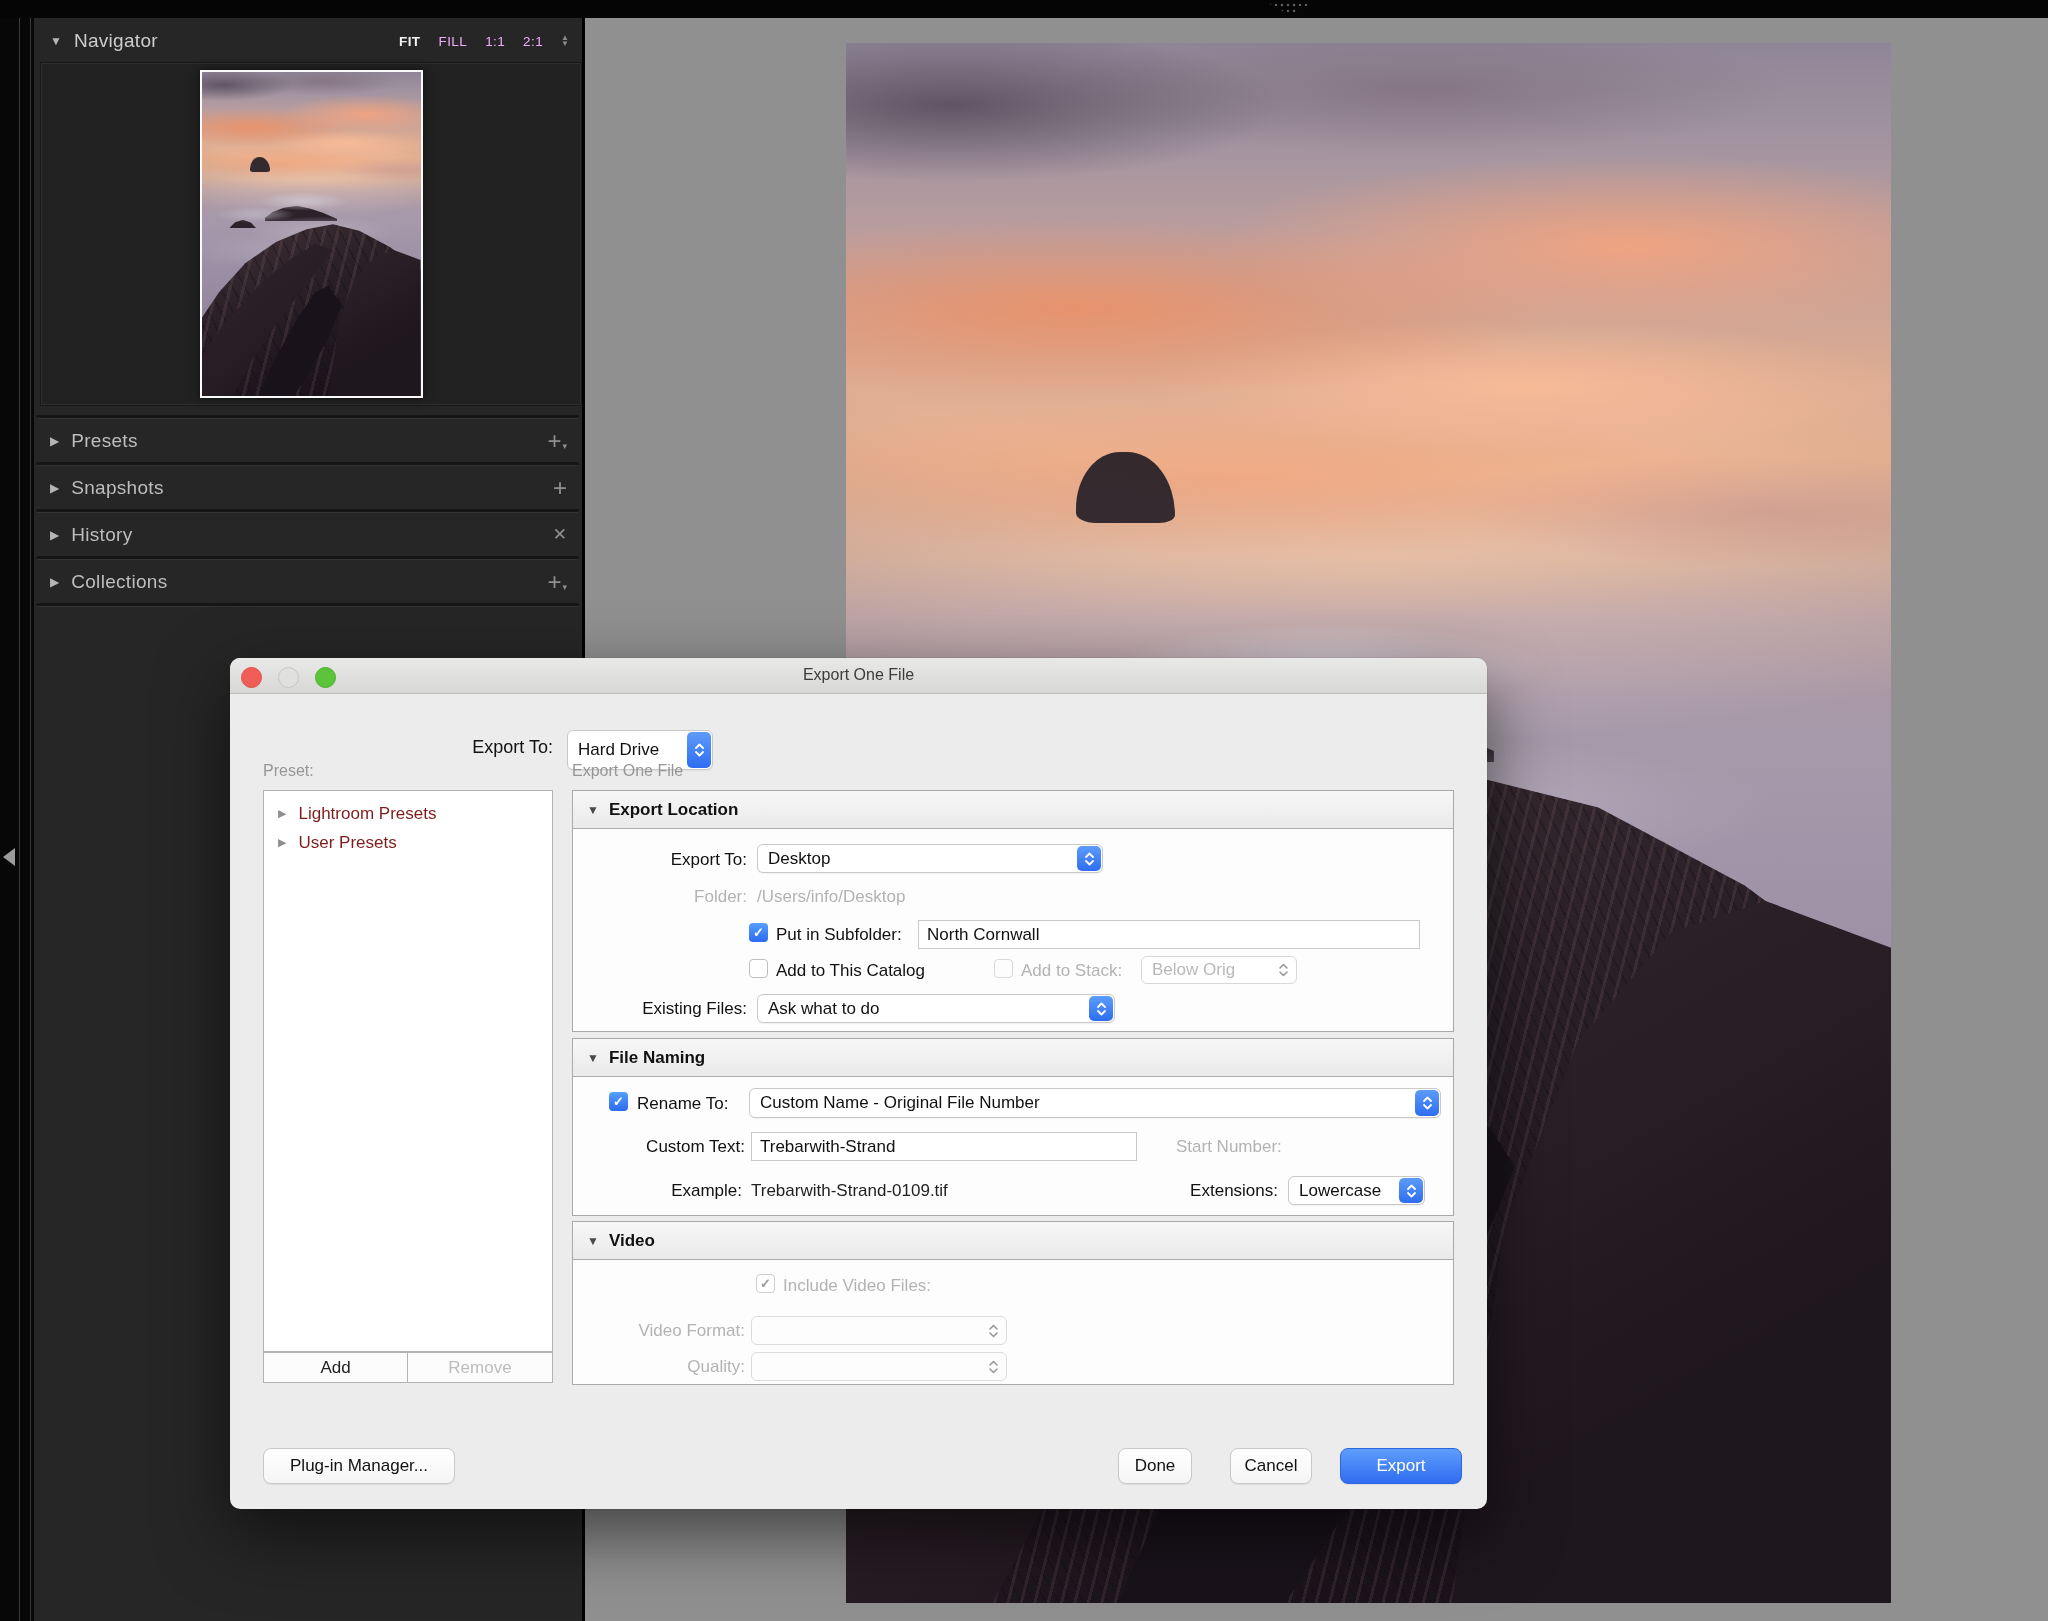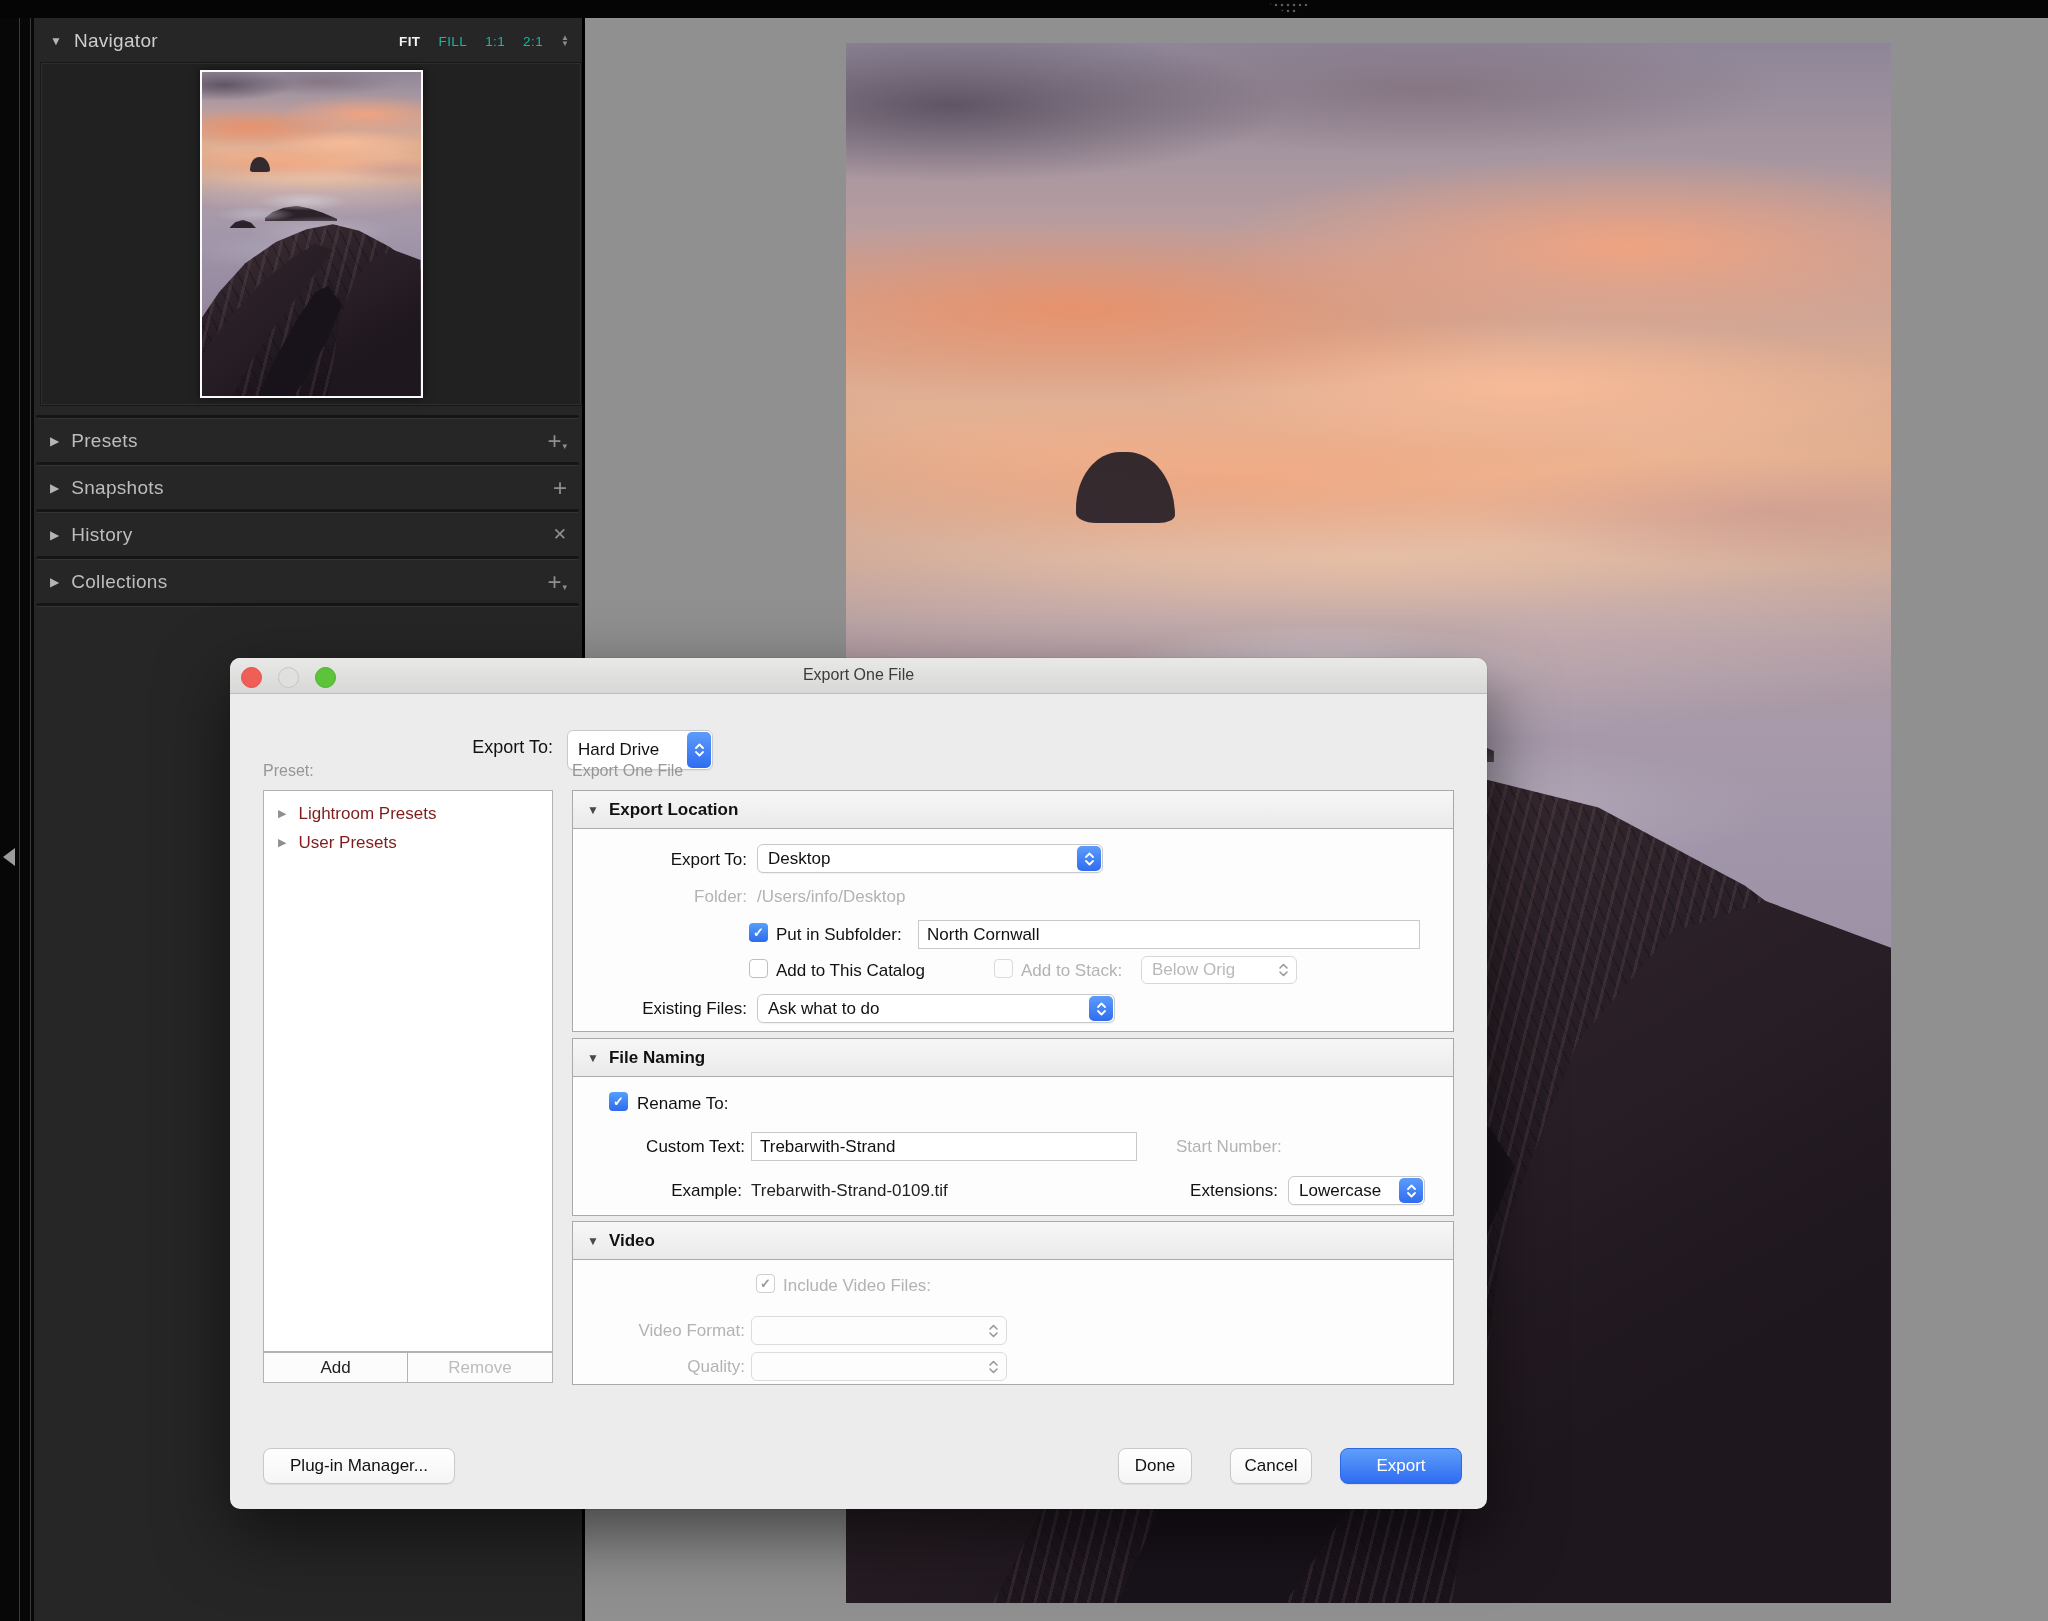--- a/index.html
+++ b/index.html
@@ -21,21 +21,21 @@
   .gutter{left:0;top:0;width:34px;height:1603px;background:#070707;}
   .gutter .vline{position:absolute;top:0;width:1px;height:100%;background:#3a3a3a;}
   .collapse-arrow{left:3px;top:830px;width:0;height:0;border-top:9px solid transparent;
         border-bottom:9px solid transparent;border-right:12px solid #9b9b9b;}
 
   .nav-header{left:36px;top:4px;width:543px;height:38px;display:flex;align-items:center;
         padding:0 10px 0 14px;box-sizing:border-box;gap:12px;}
   .disc{font-size:12px;color:#b5b5b5;}
   .nav-title{font-size:19px;color:#cdcdcd;letter-spacing:.3px;}
   .zoom-modes{margin-left:auto;display:flex;align-items:center;gap:18px;}
-  .zmode{font-size:13.5px;color:#14b8a6;letter-spacing:.4px;}
+  .zmode{font-size:13.5px;color:#f0abfc;letter-spacing:.4px;}
   .zmode.active{color:#f2f2f2;font-weight:bold;}
   .updown{display:flex;flex-direction:column;line-height:6px;color:#8c8c8c;font-size:8px;}
 
   .nav-preview{left:40px;top:44px;width:540px;height:342px;background:#212121;
         border:1px solid #181818;box-shadow:inset 0 0 0 1px #2e2e2e;
         display:flex;align-items:center;justify-content:center;}
   .thumb{position:relative;width:219px;height:324px;border:2px solid #fafafa;
         box-shadow:0 0 8px rgba(0,0,0,.55);}
 
   .sections{left:36px;top:397px;width:543px;}
@@ -342,20 +342,29 @@
       </div>
     </div>
 
     <div class="groupbox" style="top:380px;height:178px;">
       <div class="gb-head">
         <span class="disc">▼</span>
         <span class="gb-title">File Naming</span>
       </div>
       <span class="cb on" style="left:36px;top:53px;">✓</span>
       <div class="abs" style="left:64px;top:55px;">Rename To:</div>
+      <div class="mselect" style="left:176px;top:49px;width:692px;height:30px;">
+        <span class="sval">Custom Name - Original File Number</span>
+        <span class="stepper">
+          <svg width="11" height="16" viewBox="0 0 11 16">
+              <path d="M2 6 L5.5 2.5 L9 6" fill="none" stroke="#fff" stroke-width="1.8" stroke-linecap="round" stroke-linejoin="round"></path>
+              <path d="M2 10 L5.5 13.5 L9 10" fill="none" stroke="#fff" stroke-width="1.8" stroke-linecap="round" stroke-linejoin="round"></path>
+            </svg>
+        </span>
+      </div>
       <div class="rlabel" style="left:0;top:98px;width:172px;">Custom Text:</div>
       <input class="tinput" style="left: 178px; top: 93px; width: 386px; height: 29px;" value="Trebarwith-Strand">
       <div class="abs glabel" style="left:603px;top:98px;">Start Number:</div>
       <div class="rlabel" style="left:0;top:142px;width:169px;">Example:</div>
       <div class="abs" style="left:178px;top:142px;color:#222;">Trebarwith-Strand-0109.tif</div>
       <div class="rlabel" style="left:505px;top:142px;width:200px;">Extensions:</div>
       <div class="mselect" style="left:715px;top:137px;width:137px;height:29px;">
         <span class="sval">Lowercase</span>
         <span class="stepper">
           <svg width="11" height="16" viewBox="0 0 11 16">

